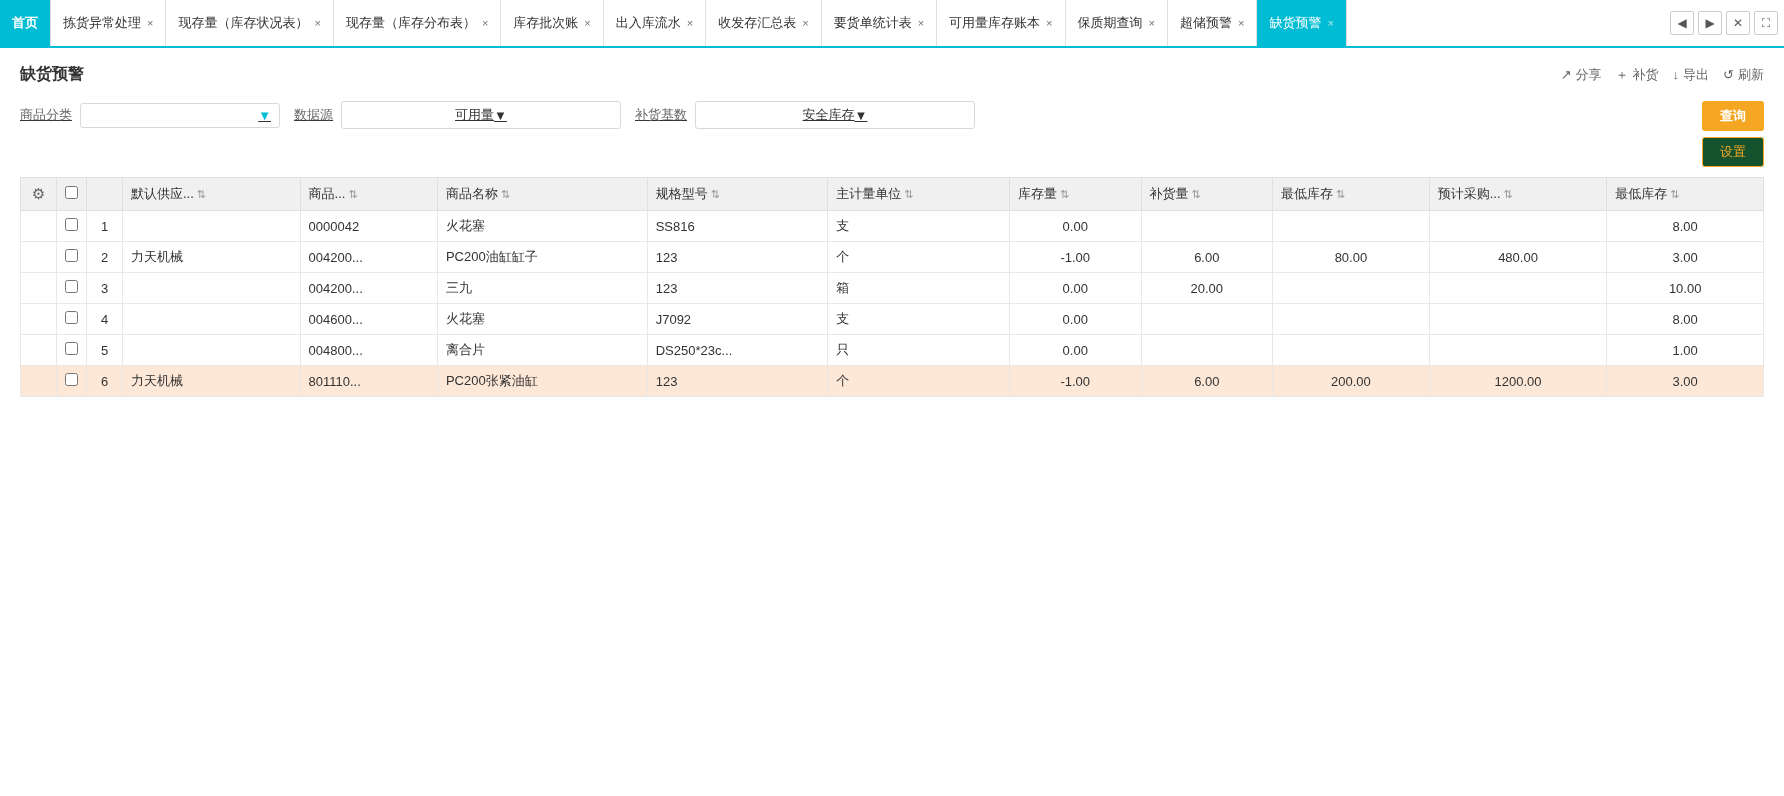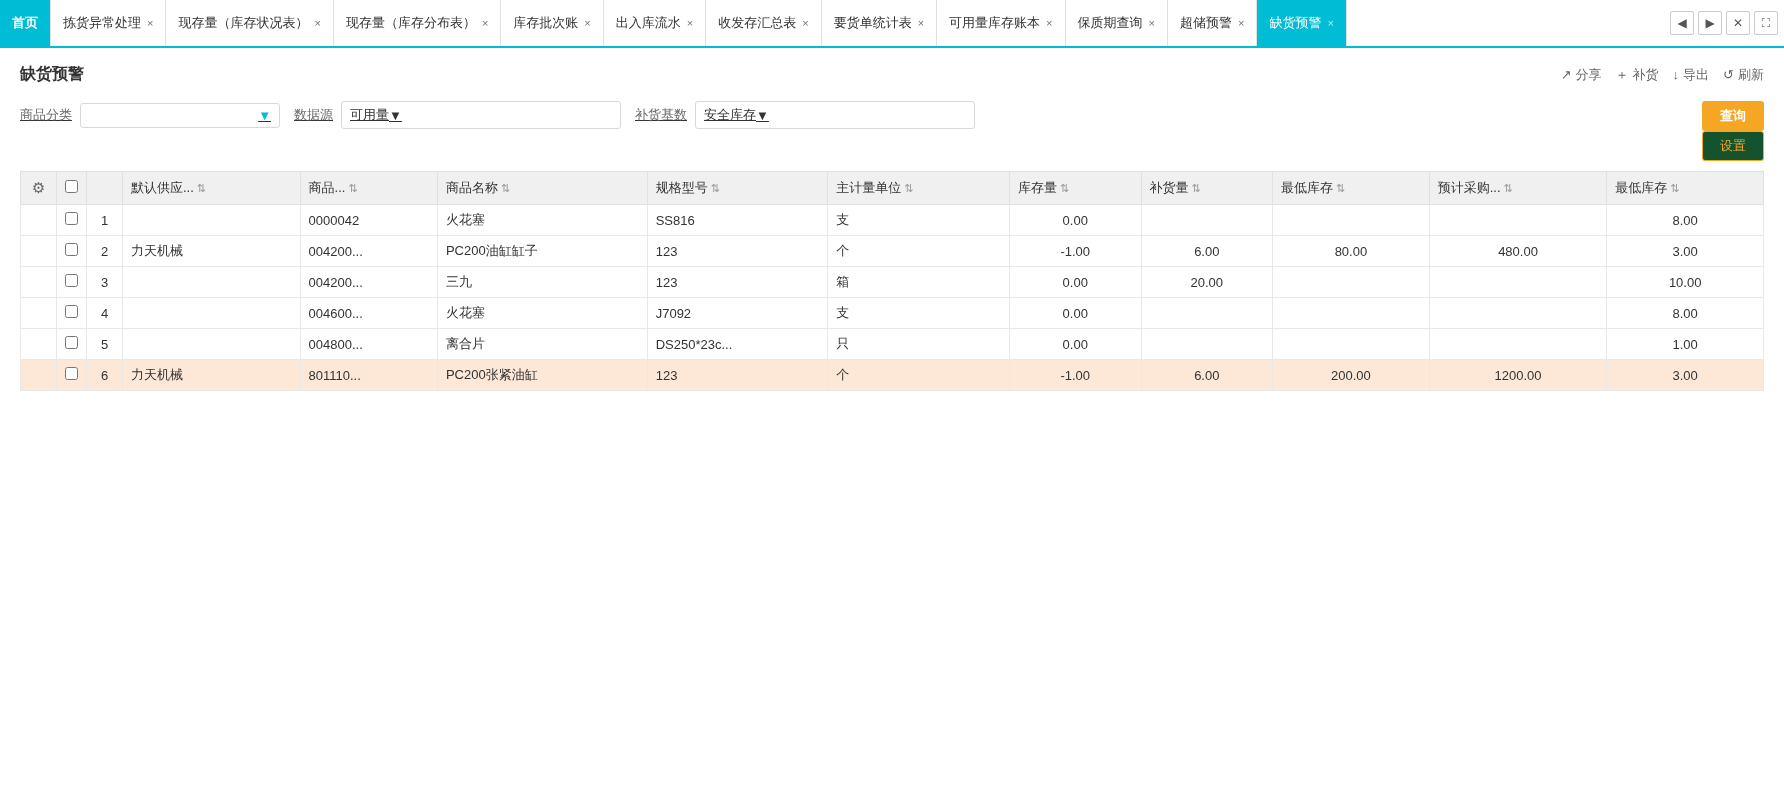--- a/index.html
+++ b/index.html
@@ -122,21 +122,21 @@
     .filter-select .arrow { color: #00bcd4; margin-left: 8px; }
     .filter-value-select {
       display: flex;
       align-items: center;
       border: 1px solid #d9d9d9;
       border-radius: 3px;
       padding: 4px 8px;
       background: #fff;
       cursor: pointer;
       min-width: 280px;
-      justify-content: flex-start;
+      justify-content: center;
       font-size: 13px;
       color: #333;
     }
 
     
     .btn-query {
       background: #f5a623;
       color: #fff;
       border: none;
       border-radius: 3px;
@@ -164,20 +164,21 @@
     }
     .filter-groups-col {
       display: flex;
       flex-wrap: wrap;
       gap: 14px;
       flex: 1;
     }
     .btn-col {
       display: flex;
       flex-direction: column;
+      gap: 6px;
       margin-left: 20px;
     }
 
     
     .data-table {
       width: 100%;
       border-collapse: collapse;
       font-size: 13px;
     }
     .data-table th {

